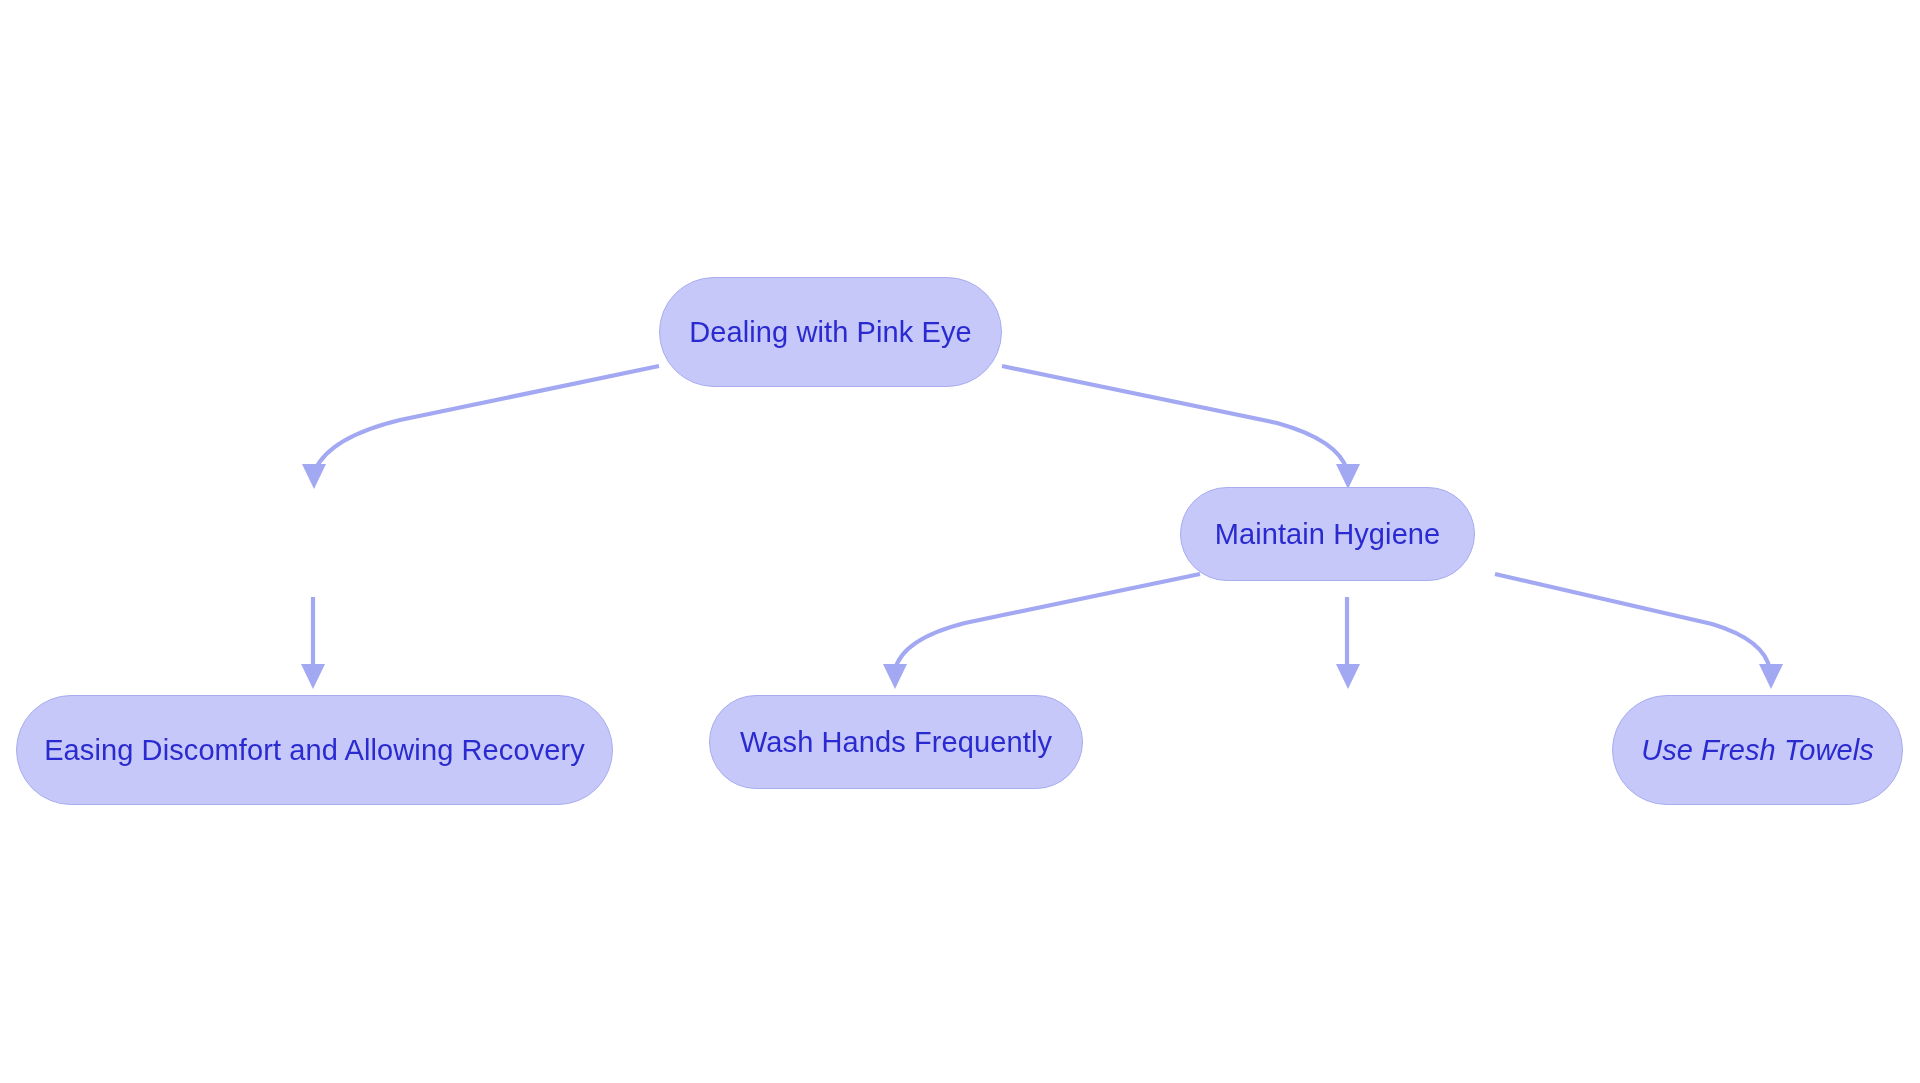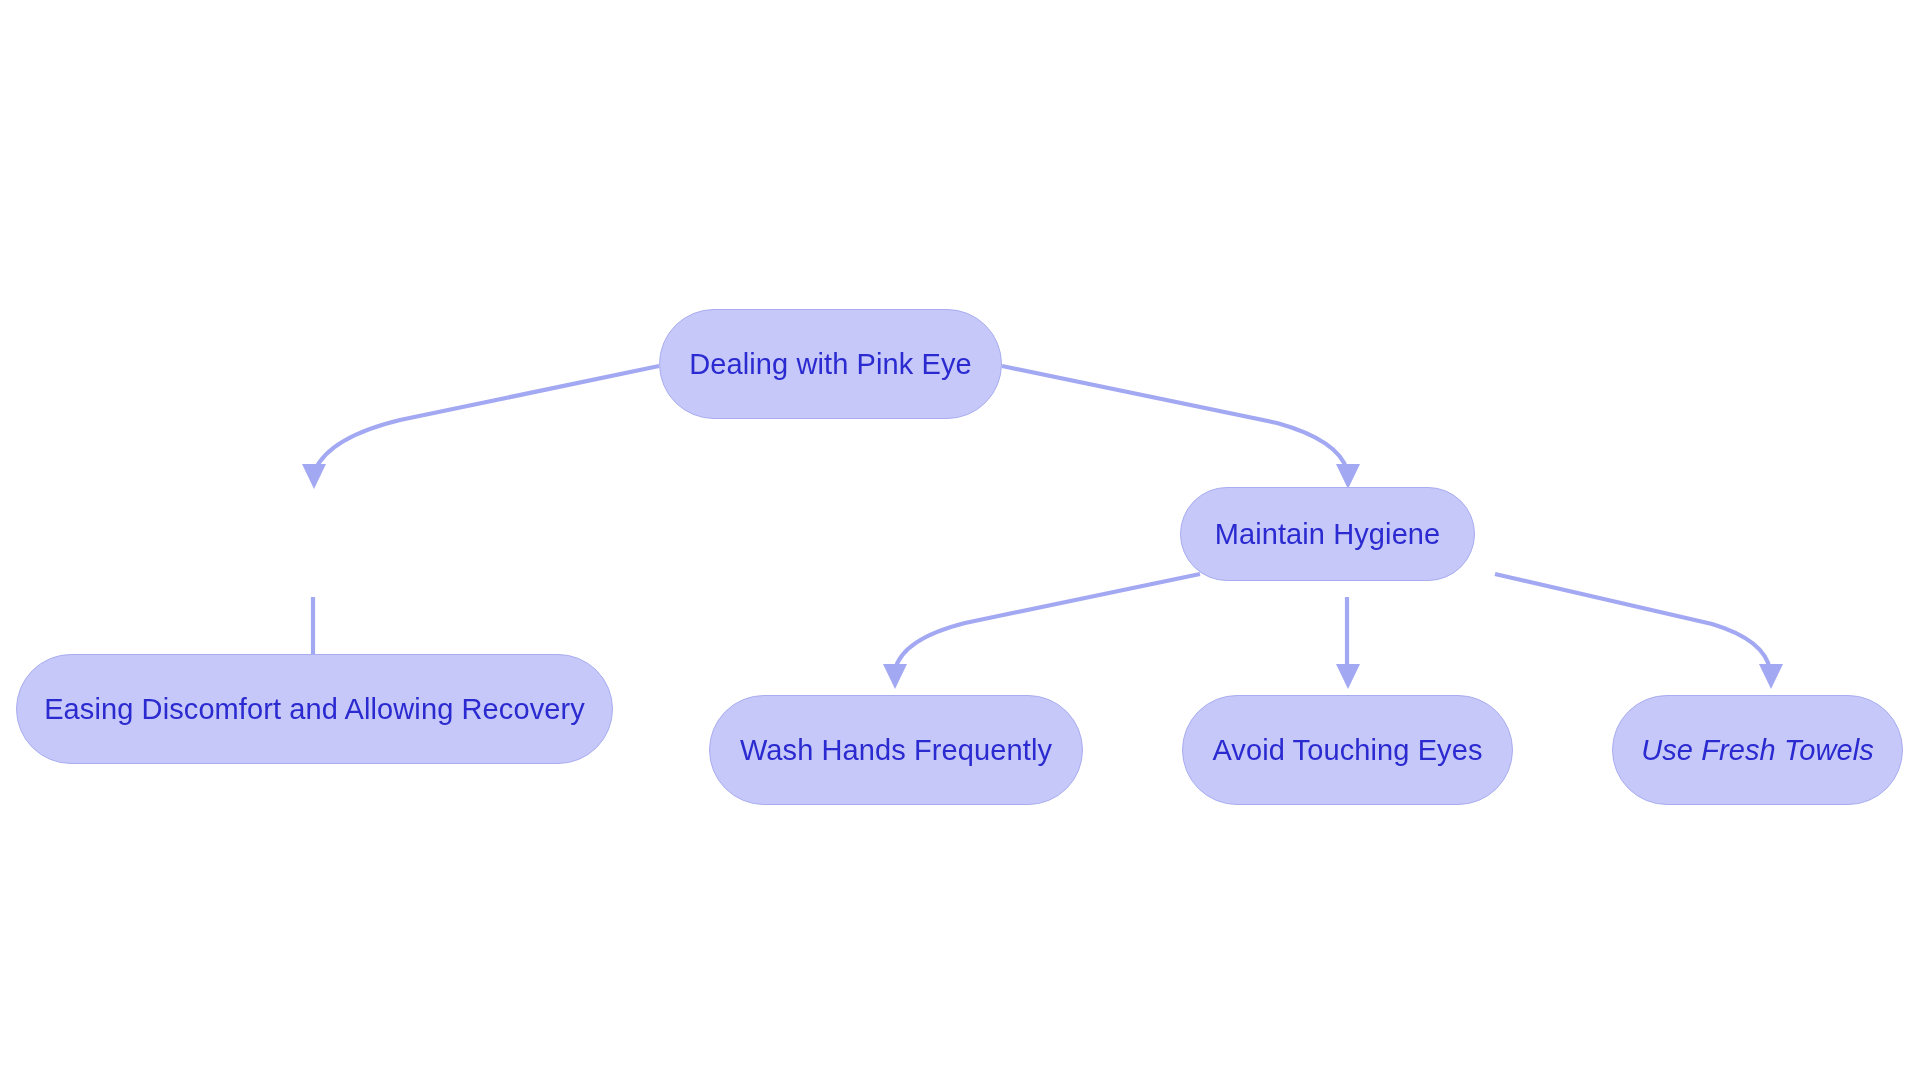--- a/index.html
+++ b/index.html
@@ -84,38 +84,35 @@
       <path class="edge-path" d="M 1347 597 L 1347 678"></path>
       <polygon class="edge-head" points="1336,664 1360,664 1348,689"></polygon>
     </g>
 
     <g>
       <path class="edge-path" d="M 1495 574 L 1712 624 Q 1765 640 1770 670 L 1771 678"></path>
       <polygon class="edge-head" points="1759,664 1783,664 1771,689"></polygon>
     </g>
   </svg>
 
-  <div class="node" style="left:659px; top:277px; width:343px; height:110px;margin-top:32px;">
+  <div class="node" style="left:659px; top:277px; width:343px; height:110px;">
     <span class="node-label">Dealing with Pink Eye</span>
   </div>
 
 
   <div class="node" style="left:1180px; top:487px; width:295px; height:94px;">
     <span class="node-label">Maintain Hygiene</span>
   </div>
 
-  <div class="node" style="left:16px; top:654px; width:597px; height:110px;">
+  <div class="node" style="left:16px; top:695px; width:597px; height:110px;">
     <span class="node-label">Easing Discomfort and Allowing Recovery</span>
   </div>
 
-  <div class="node" style="left:709px; top:695px; width:374px; height:110px;text-align:right;">
+  <div class="node" style="left:709px; top:695px; width:374px; height:94px;text-align:right;">
     <span class="node-label">Wash Hands Frequently</span>
   </div>
 
-  <div class="node" style="left:1182px; top:695px; width:331px; height:110px;">
-    <span class="node-label">Avoid Touching Eyes</span>
-  </div>
 
   <div class="node" style="left:1612px; top:695px; width:291px; height:110px;font-style:italic;">
     <span class="node-label">Use Fresh Towels</span>
   </div>
 
 </div>
 
 </body></html>

